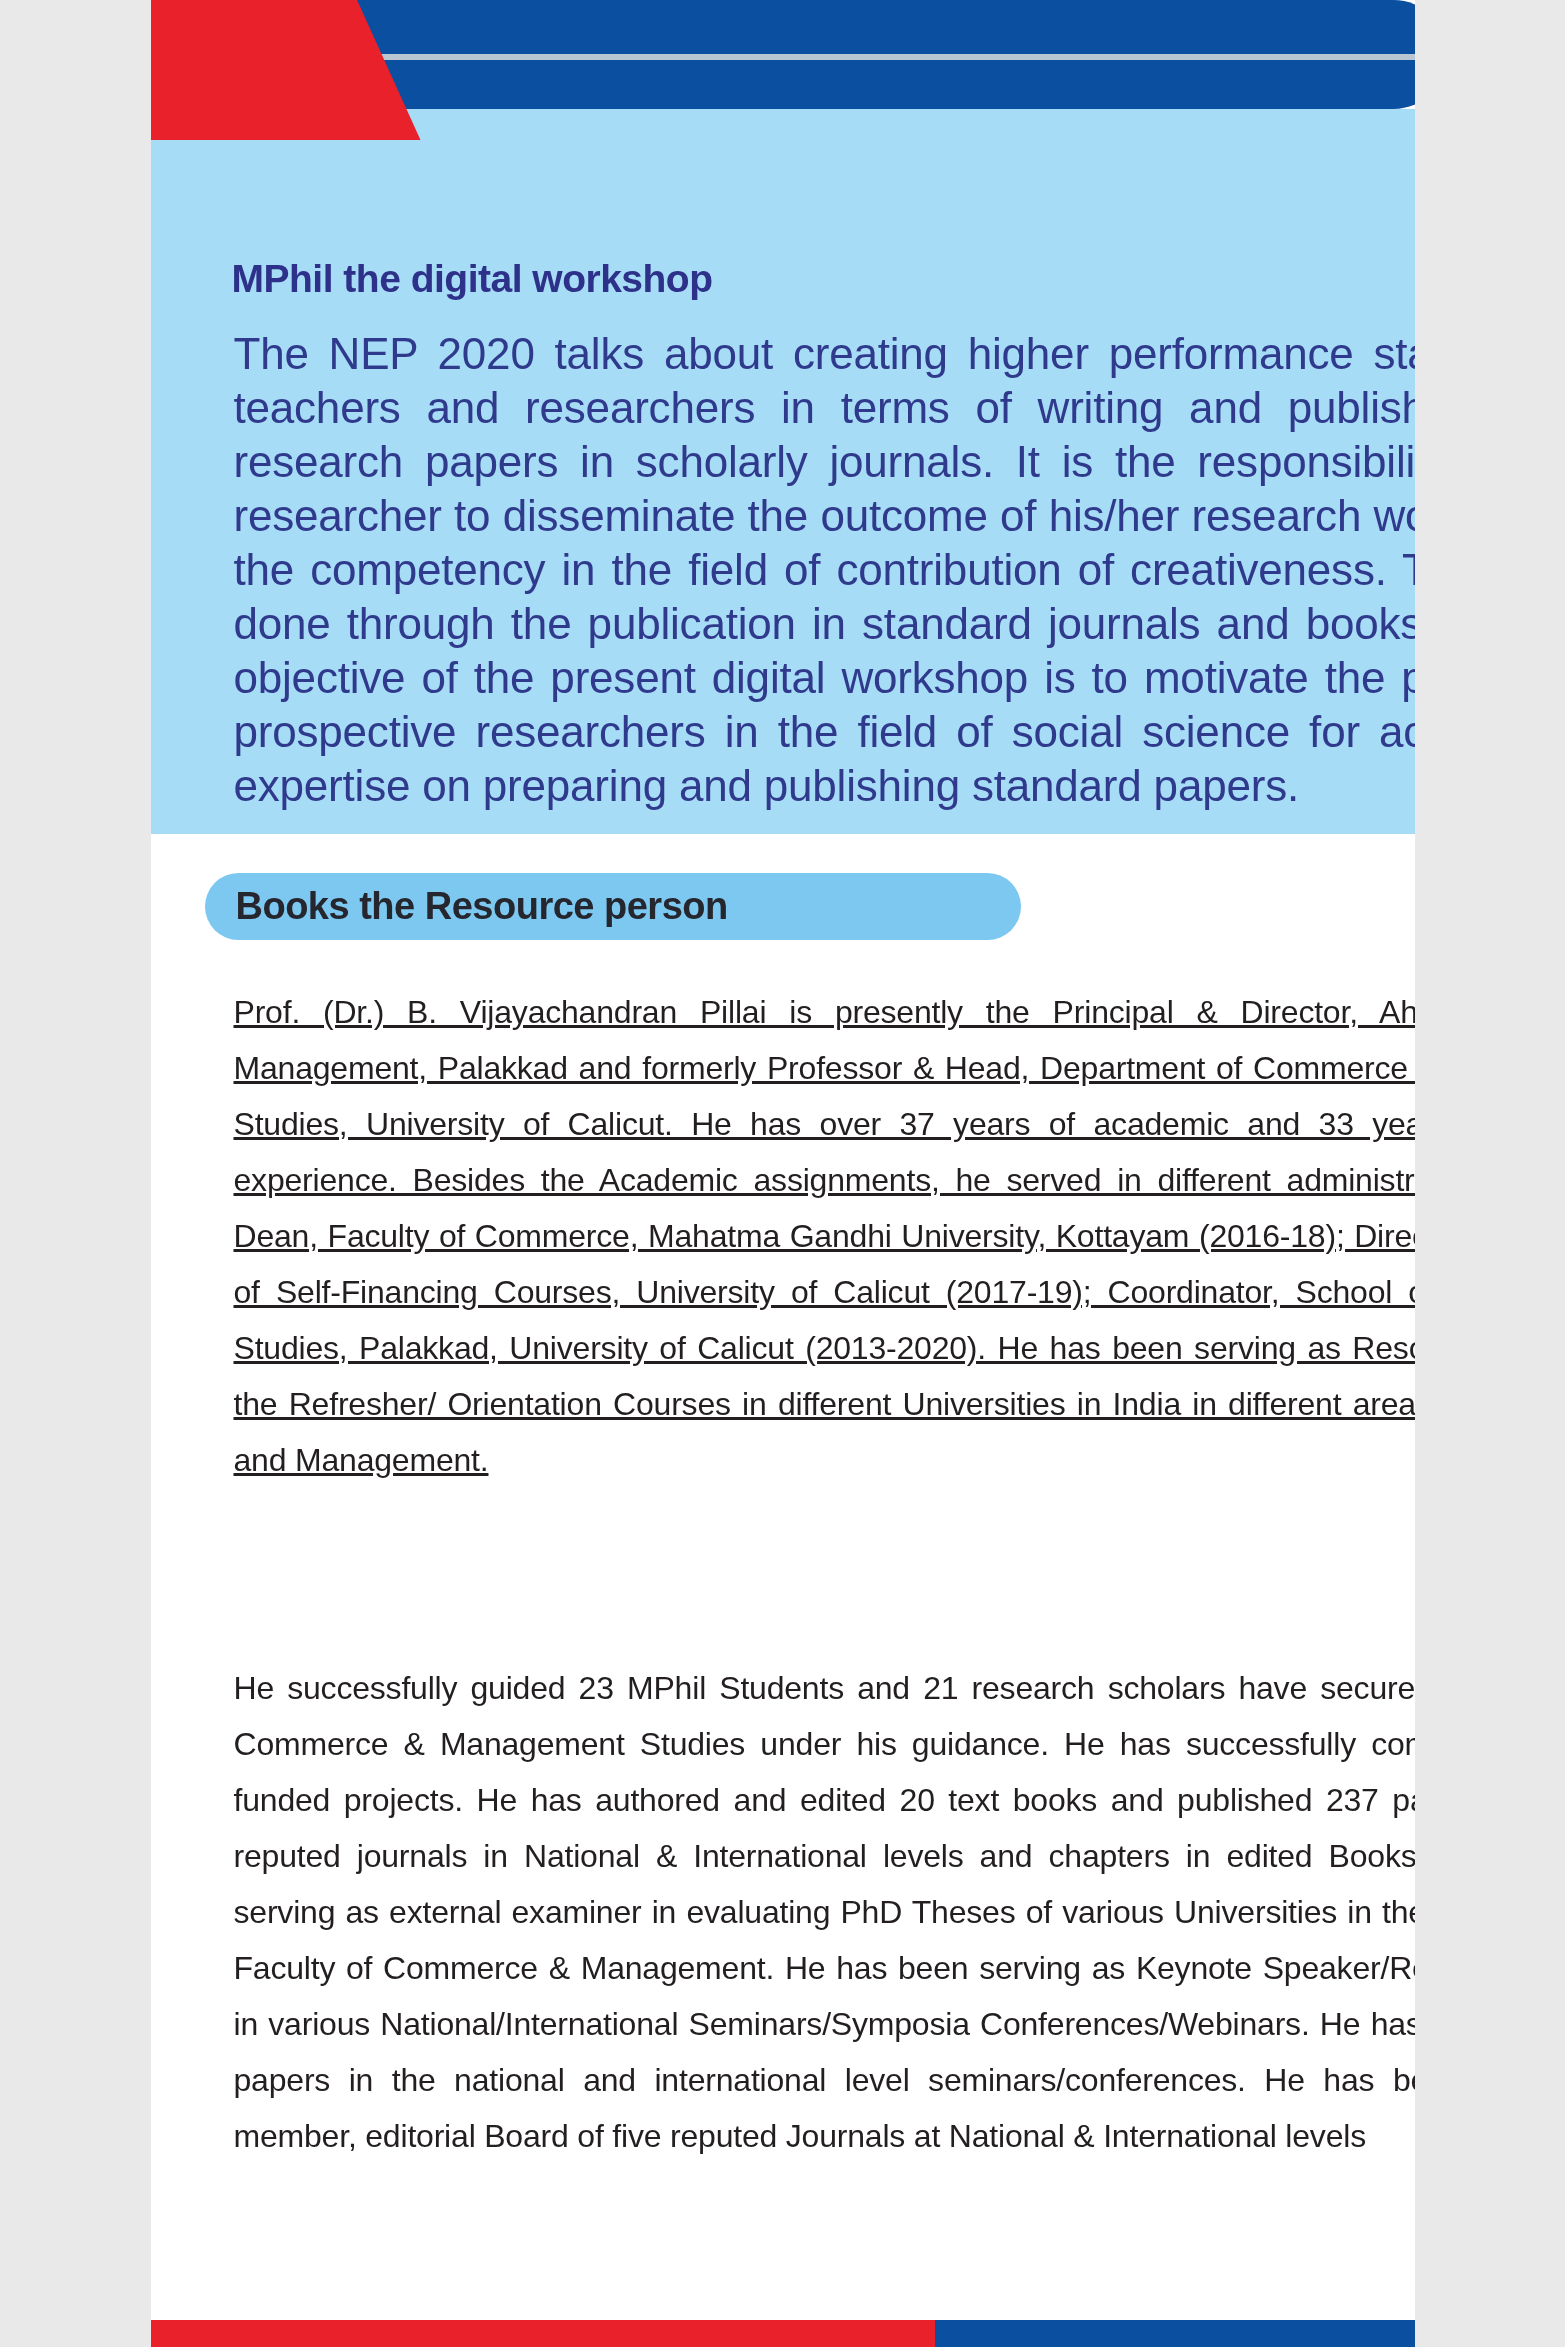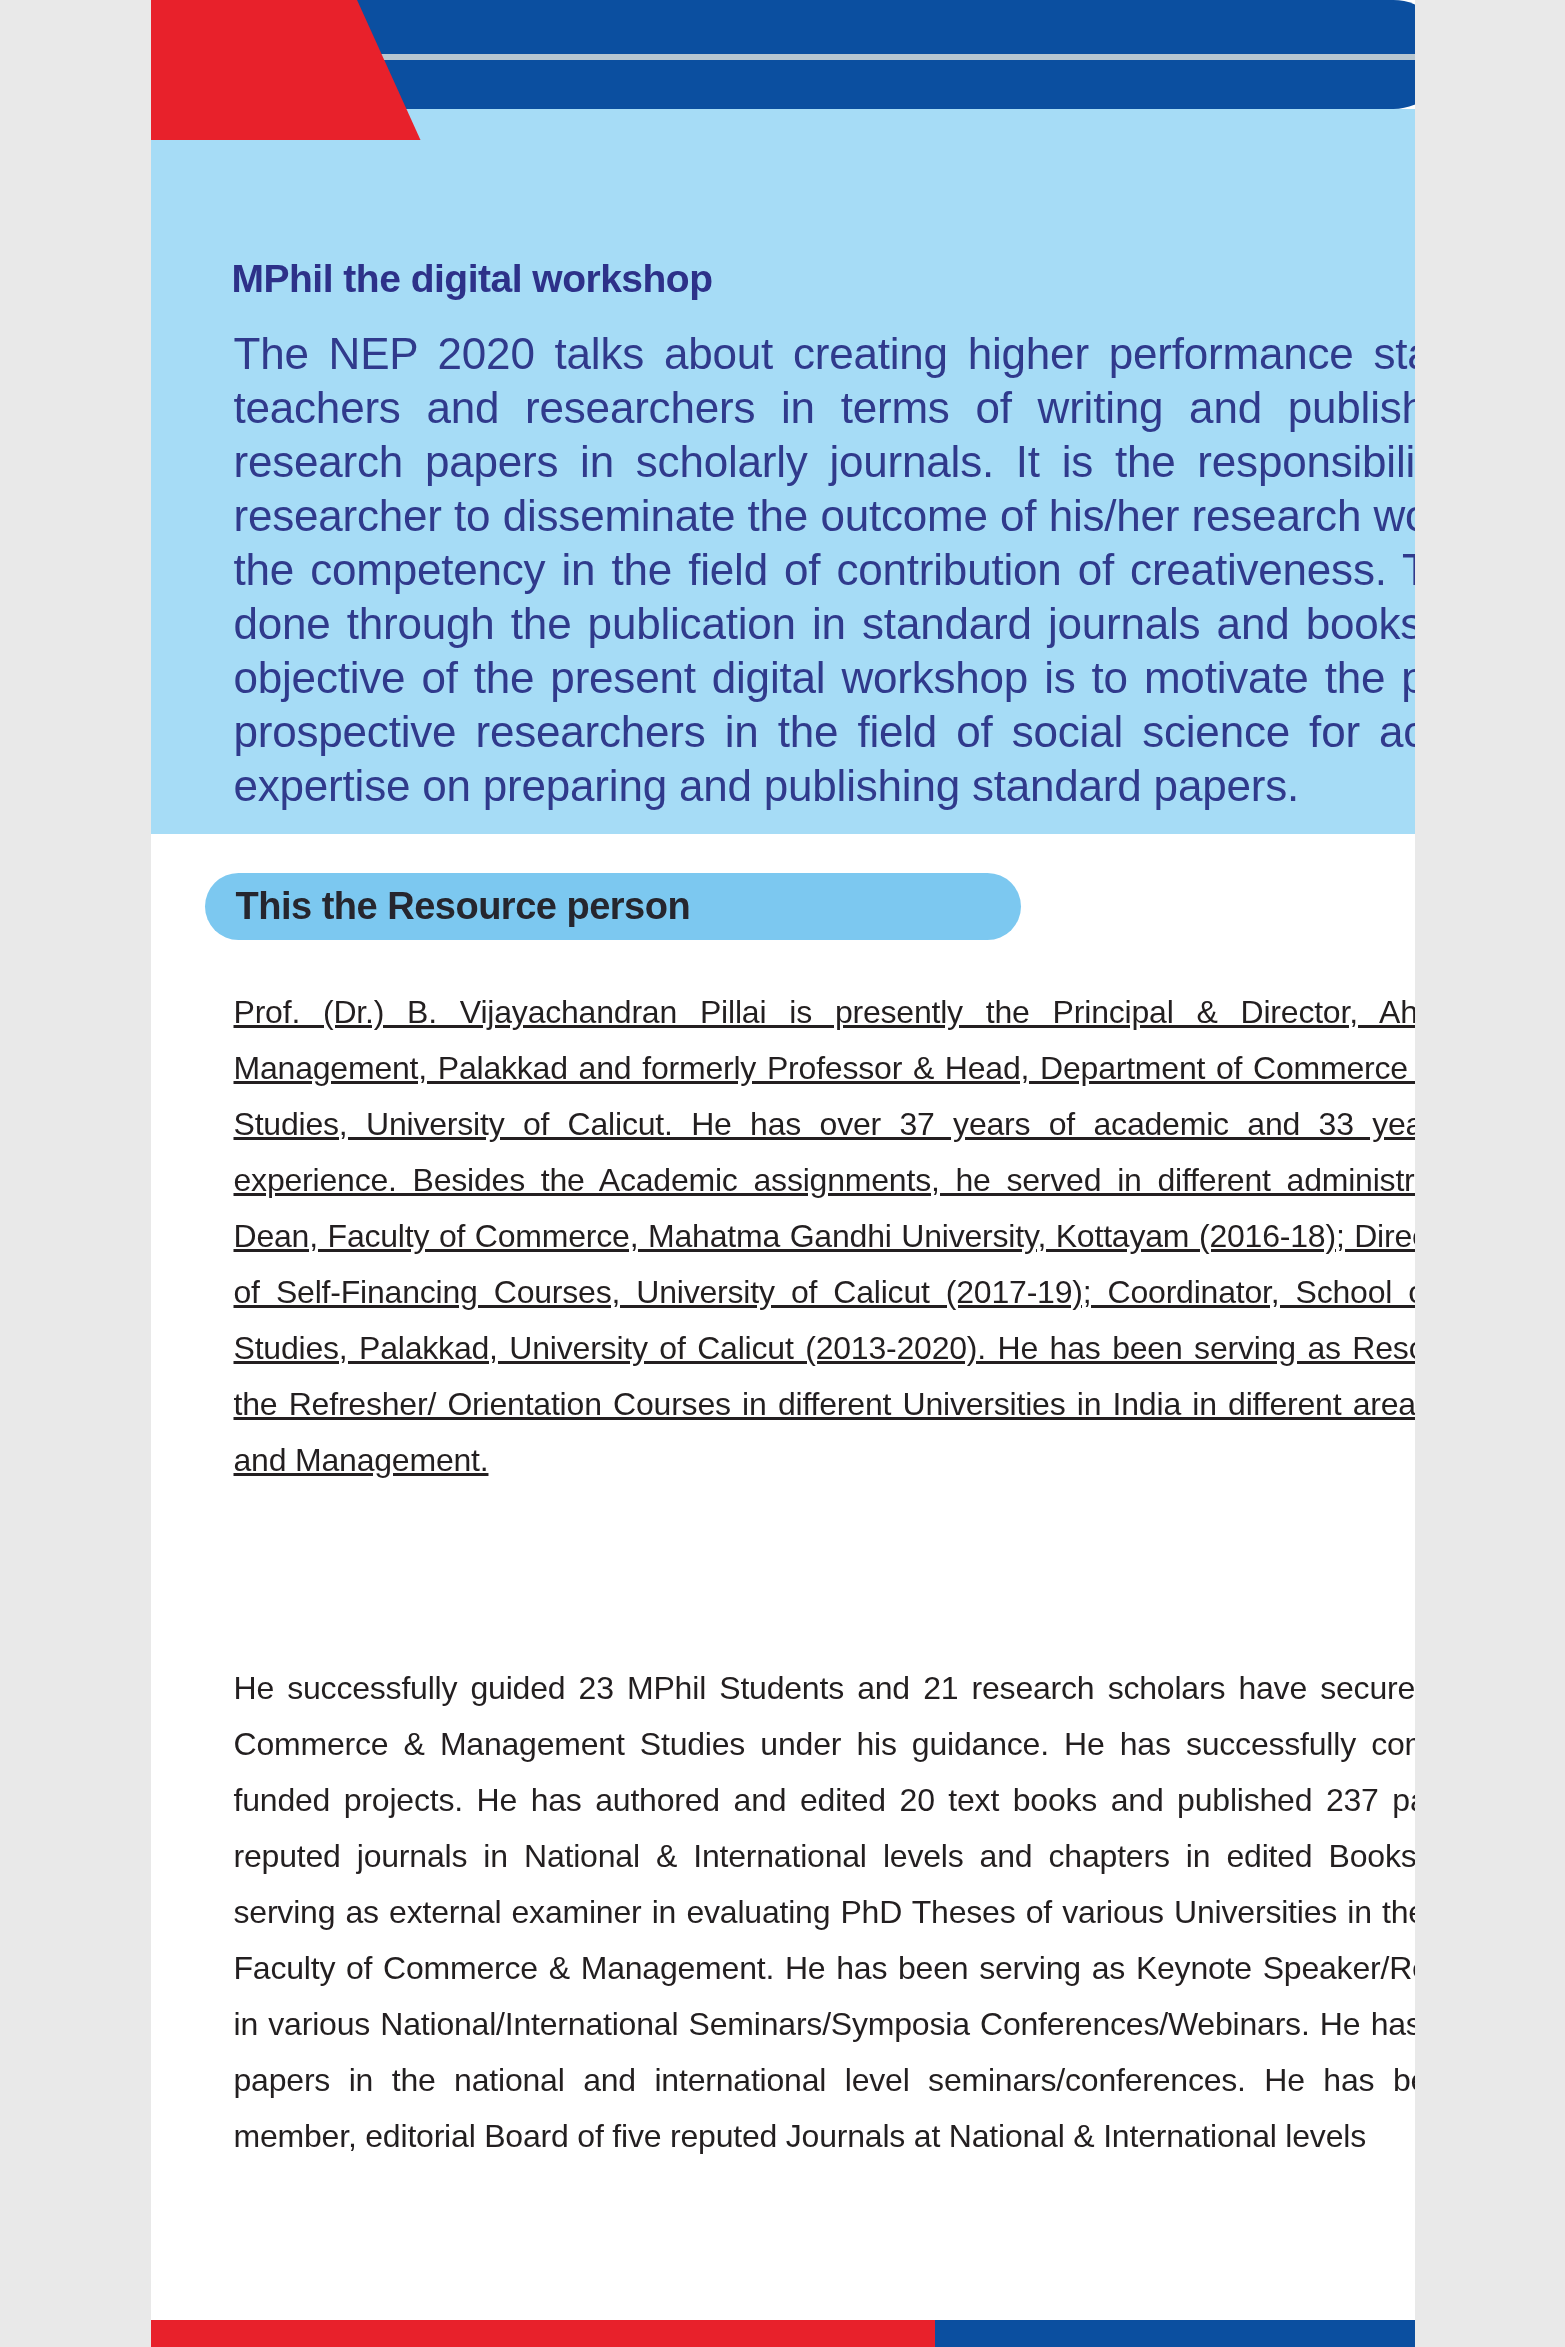--- a/index.html
+++ b/index.html
@@ -190,21 +190,21 @@
     <div class="brand-name">
       <div>AHALIA SCHOOL</div>
       <div>OF MANAGEMENT</div>
     </div>
   </div>
 
   <div class="workshop-heading">MPhil the digital workshop</div>
   <div class="workshop-body">The NEP 2020 talks about creating higher performance standards for teachers and researchers in terms of writing and publishing quality research papers in scholarly journals.  It is the responsibility of every researcher to disseminate the outcome of his/her research work to prove the competency in the field of contribution of creativeness. This can be done through the publication in standard journals and books. The main objective of the present digital workshop is to motivate the present and prospective researchers in the field of social science for acquiring the expertise on preparing and publishing standard papers.</div>
 
   <div class="resource-pill">
-    <span class="pill-label">This the Resource person</span>
+    <span class="pill-label">Books the Resource person</span>
   </div>
   <div class="resource-para-1">Prof. (Dr.) B. Vijayachandran Pillai is presently the Principal &amp; Director, Ahalia School of Management, Palakkad and formerly Professor &amp; Head, Department of Commerce &amp; Management Studies, University of Calicut. He has over 37 years of academic and 33 years of research experience. Besides the Academic assignments, he served in different administrative posts like Dean, Faculty of Commerce, Mahatma Gandhi University, Kottayam (2016-18); Director, Directorate of Self-Financing Courses, University of Calicut (2017-19); Coordinator, School of Management Studies, Palakkad, University of Calicut (2013-2020). He has been serving as Resource Person in the Refresher/ Orientation Courses in different Universities in India in different areas of Commerce and Management.</div>
   <div class="resource-para-2">He successfully guided 23 MPhil Students and 21 research scholars have secured their PhDs in Commerce &amp; Management Studies under his guidance. He has successfully completed 3 UGC funded projects. He has authored and edited 20 text books and published 237 papers/articles in reputed journals in National &amp; International levels and chapters in edited Books. He has been serving as external examiner in evaluating PhD Theses of various Universities in the Country in the Faculty of Commerce &amp; Management. He has been serving as Keynote Speaker/Resource Person in various National/International Seminars/Symposia Conferences/Webinars. He has presented 162 papers in the national and international level seminars/conferences. He has been serving as member, editorial Board of five reputed Journals at National &amp; International levels</div>
 
   <div class="footer-red"></div>
   <div class="footer-blue"></div>
 
 </div>
 
 

